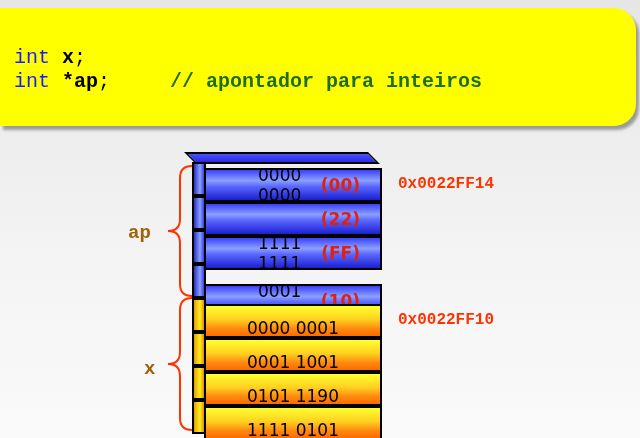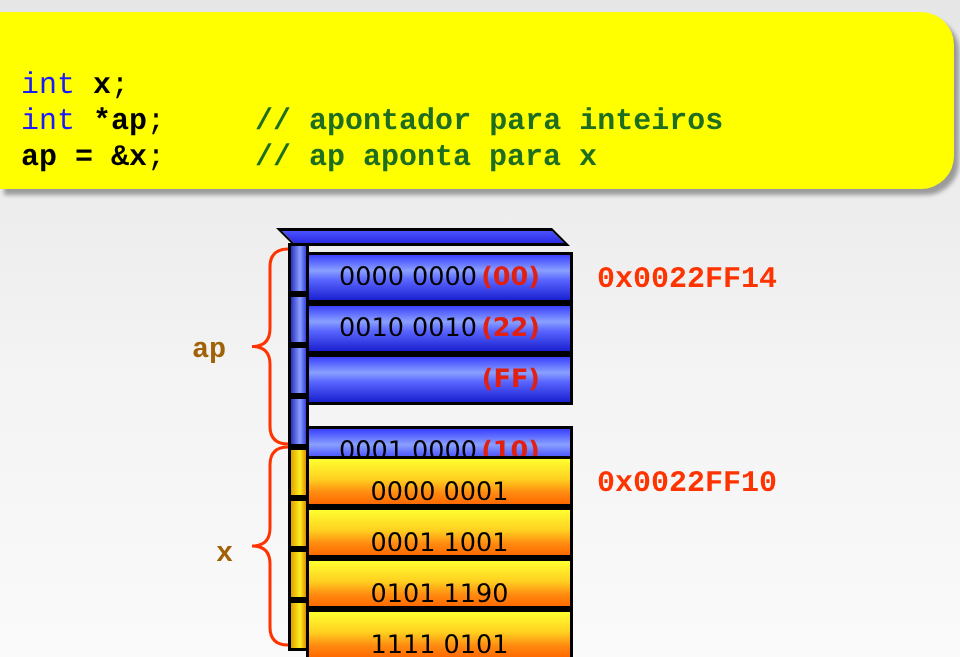--- a/index.html
+++ b/index.html
@@ -36,35 +36,34 @@
   }
   .side {
     position:absolute; left:0; width:14px; height:34px;
     border:2px solid #000; box-sizing:border-box;
   }
   .blue { background:linear-gradient(180deg,#3a40ff 0%,#8aa0ff 35%,#5a66ff 55%,#1a20d0 100%); }
   .blue-side { background:linear-gradient(90deg,#2a30c0,#8aa0ff 60%,#3a40e0); }
   .orange { background:linear-gradient(180deg,#ffff30 0%,#ffd020 45%,#ff8a10 75%,#ff6a00 100%); }
   .orange-side { background:linear-gradient(90deg,#e0a000,#ffee20 60%,#e09000); }
   .bits { font-family:"DejaVu Sans", sans-serif; font-size:17px; color:#000; }
-  .blue .bits { padding-left:20px; }
+  .blue .bits { padding-left:20px;margin-left:32px; }
   .orange .bits { width:100%; text-align:center;margin-top:14px; }
   .hex { margin-left:auto; padding-right:20px; font-family:"DejaVu Sans", sans-serif; font-weight:bold; font-size:17px; color:#e02010; }
 
-  .addr { position:absolute; font-family:"Liberation Mono", monospace; font-weight:bold; font-size:20px; color:#ff3300; }
+  .addr { position:absolute; font-family:"Liberation Mono", monospace; font-weight:bold; font-size:16px; color:#ff3300; }
   .var-label { position:absolute; font-family:"Liberation Mono", monospace; font-weight:bold; font-size:19px; color:#a16207; }
   .brace { position:absolute; }
 </style>
 </head>
 <body>
 
 <div class="codebox">
   <div class="code-line"><span class="kw">int</span><span> x</span><span class="semi">;</span></div>
   <div class="code-line"><span class="kw">int</span><span> *ap</span><span class="semi">;</span><span>     </span><span class="cm">// apontador para inteiros</span></div>
-  <div class="code-line"><span>ap = &amp;x</span><span class="semi">;</span><span>     </span><span class="cm">// ap aponta para x</span></div>
 </div>
 
 <svg class="brace" style="left:162px;top:164px" width="36" height="134" viewBox="0 0 36 134">
   <path d="M30 2 Q18 2 18 14 L18 55 Q18 67 6 67 Q18 67 18 79 L18 120 Q18 132 30 132" fill="none" stroke="#ff3300" stroke-width="2"></path>
 </svg>
 <svg class="brace" style="left:162px;top:296px" width="36" height="136" viewBox="0 0 36 136">
   <path d="M30 2 Q18 2 18 14 L18 56 Q18 68 6 68 Q18 68 18 80 L18 122 Q18 134 30 134" fill="none" stroke="#ff3300" stroke-width="2"></path>
 </svg>
 
 <div class="var-label" style="left:128px;top:222px">ap</div>
@@ -74,26 +73,26 @@
   <div class="cap"></div>
 
   <div class="side blue-side" style="top:10px"></div>
   <div class="cell blue" style="top:16px">
       <span class="bits">0000 0000</span>
       <span class="hex">(00)</span>
     </div>
 
   <div class="side blue-side" style="top:44px"></div>
   <div class="cell blue" style="top:50px">
-      <span class="bits">0010 0010</span>
       <span class="hex">(22)</span>
     </div>
 
   <div class="side blue-side" style="top:78px"></div>
   <div class="cell blue" style="top:84px">
+      <span class="bits">1111 1111</span>
       <span class="hex">(FF)</span>
     </div>
 
   <div class="side blue-side" style="top:112px"></div>
   <div class="cell blue" style="top:132px">
       <span class="bits">0001 0000</span>
       <span class="hex">(10)</span>
     </div>
 
   <div class="side orange-side" style="top:146px"></div>

